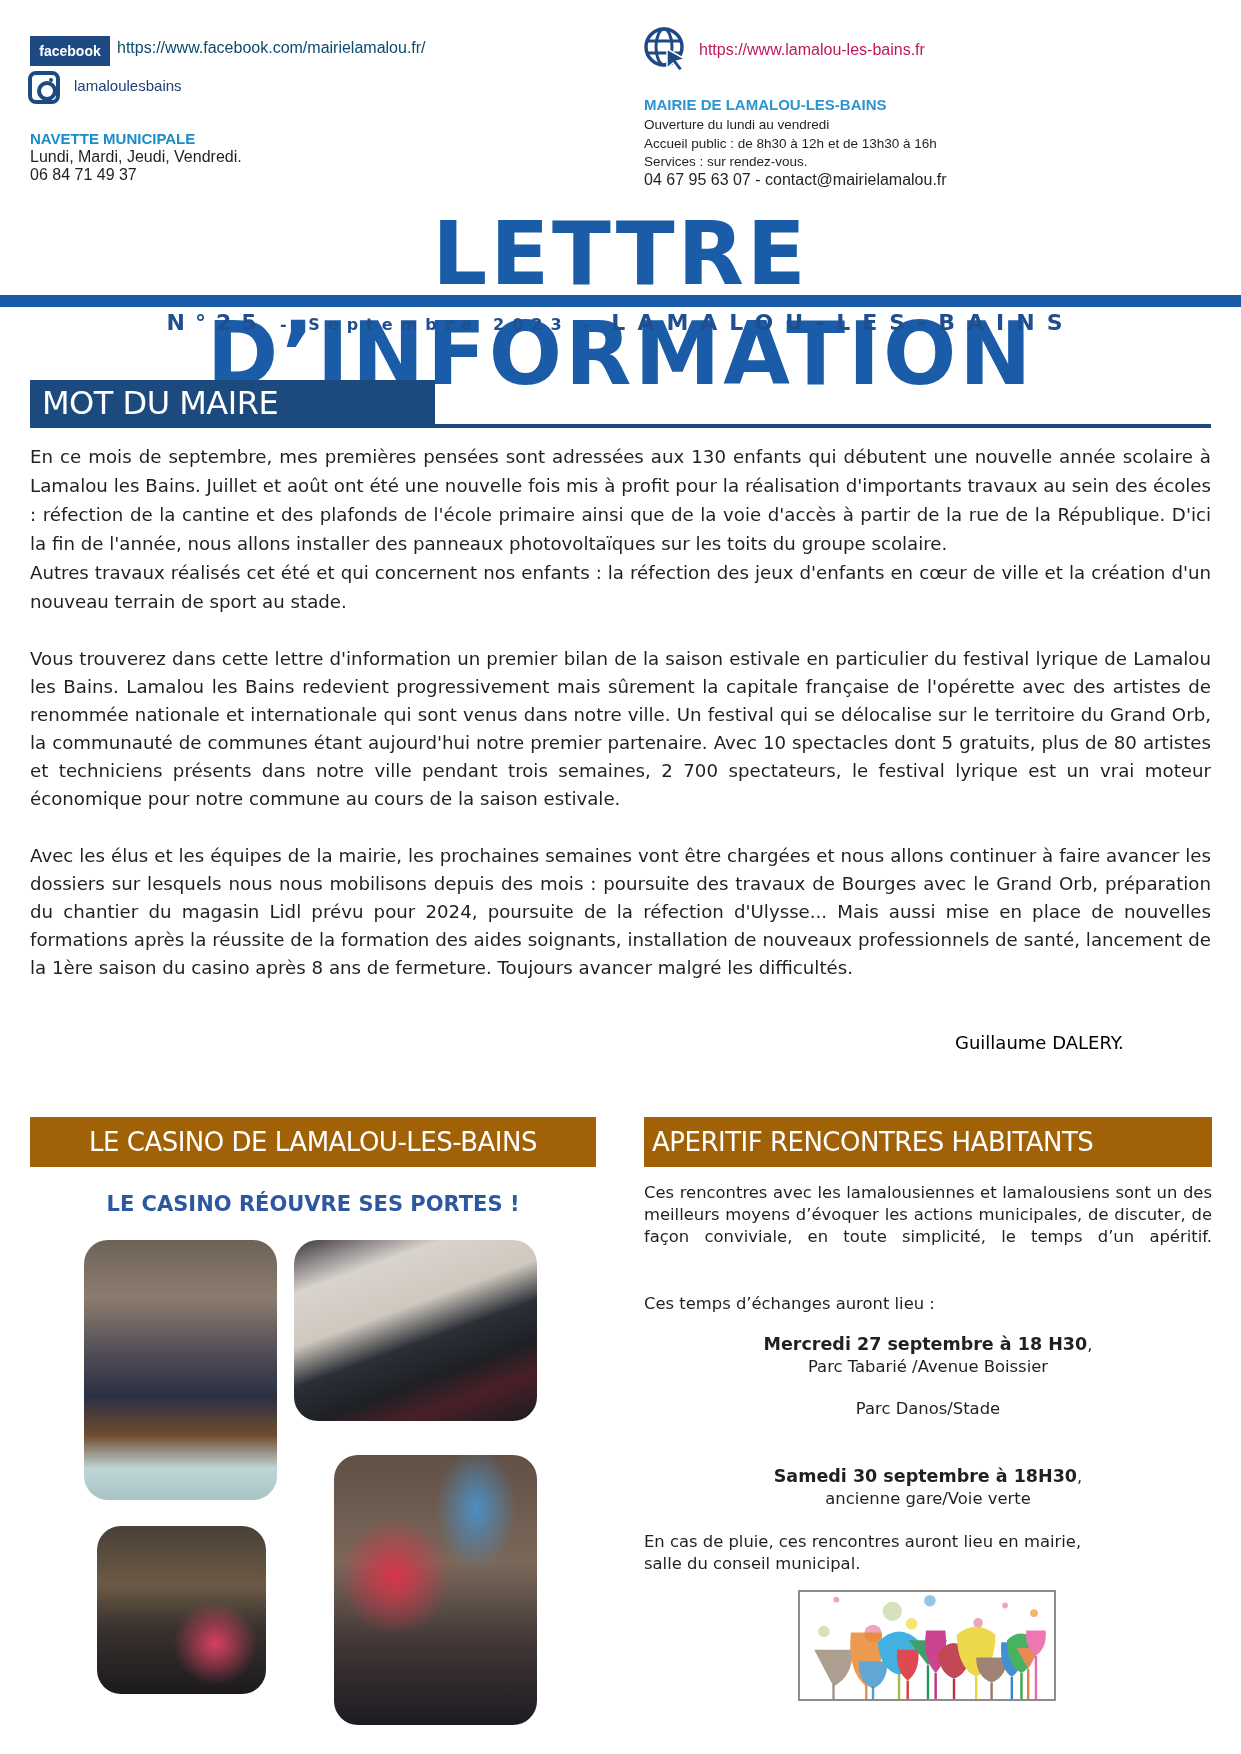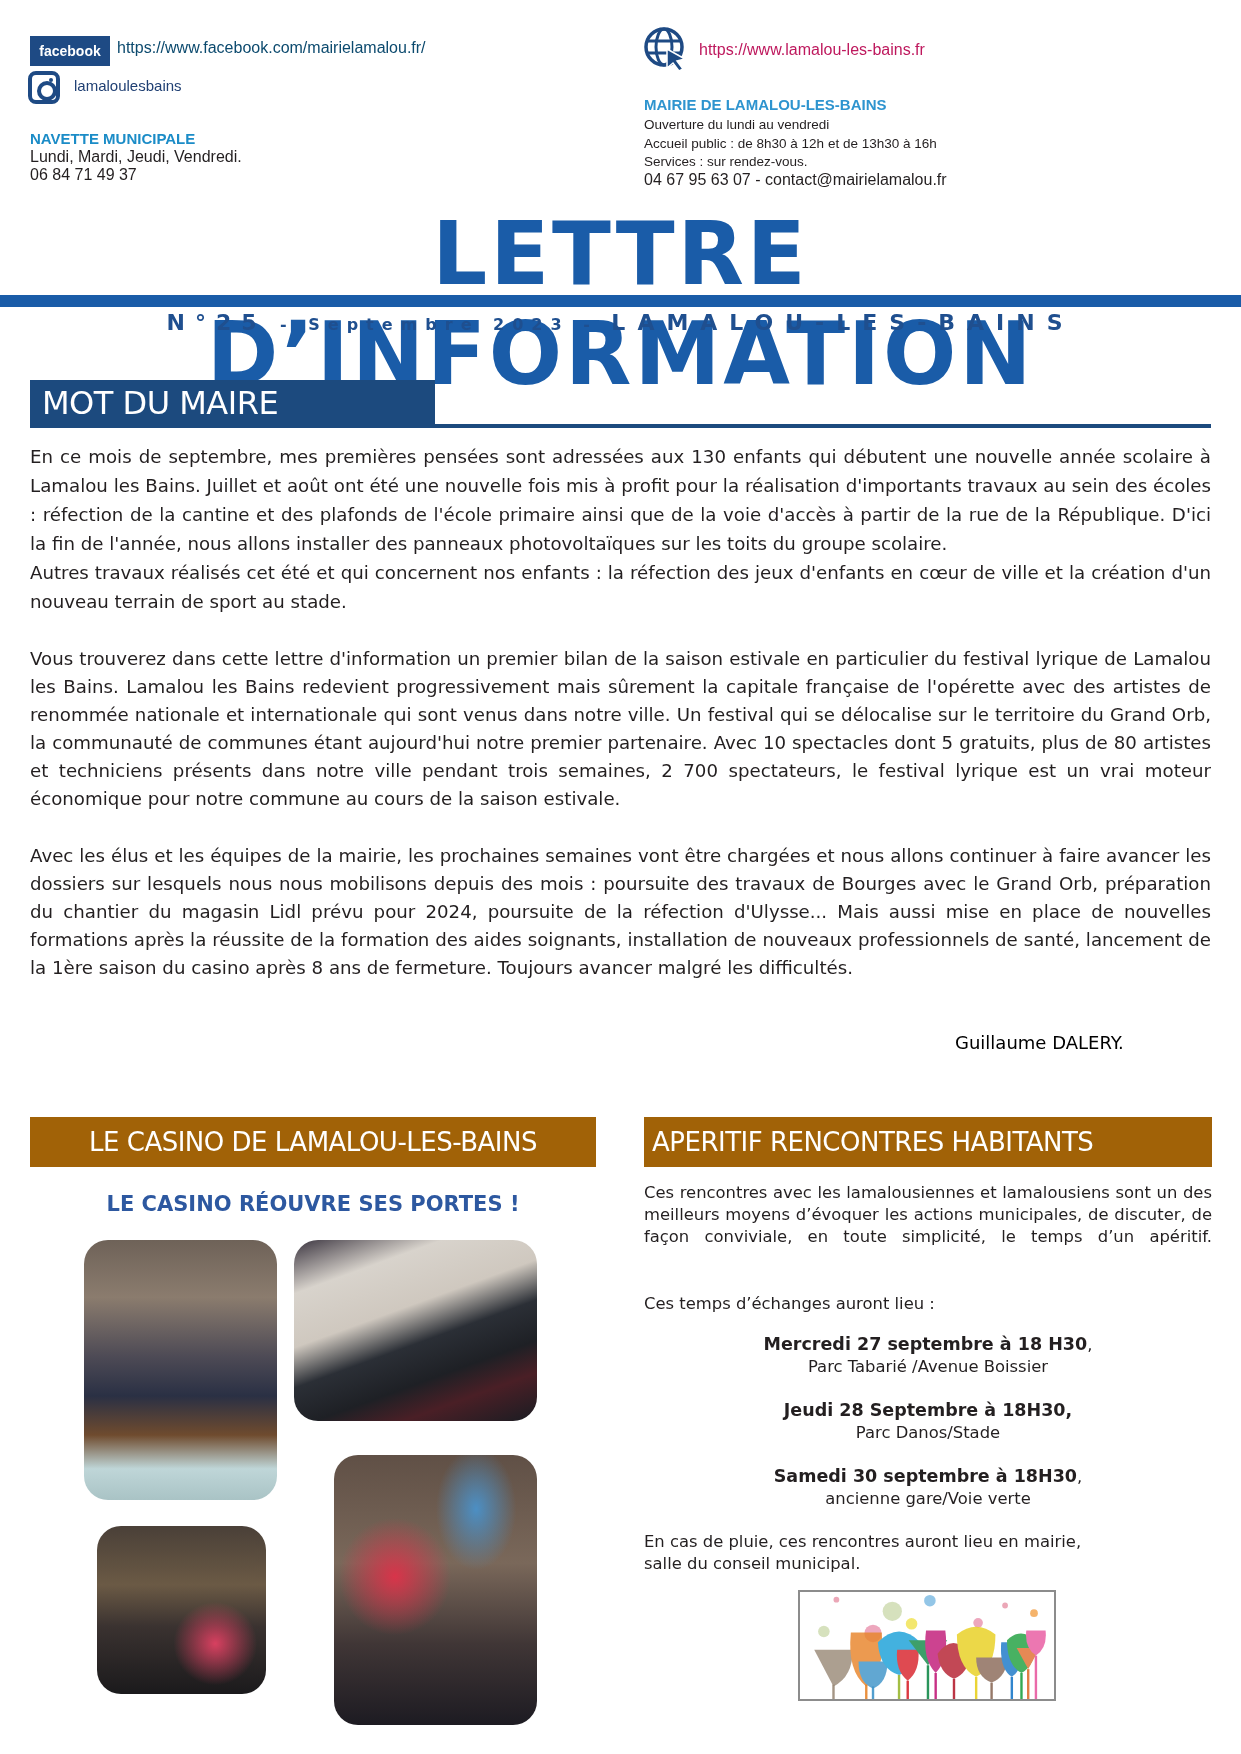--- a/index.html
+++ b/index.html
@@ -141,21 +141,20 @@
 
 <div class="abs heading-light apero-head">APERITIF RENCONTRES HABITANTS</div>
 <div class="abs apero-body apero-intro">Ces rencontres avec les lamalousiennes et lamalousiens sont un des meilleurs moyens d’évoquer les actions municipales, de discuter, de façon conviviale, en toute simplicité, le temps d’un apéritif.</div>
 <div class="abs apero-body apero-lead">Ces temps d’échanges auront lieu :</div>
 
 <div class="abs event" style="top:1332px">
   <div><span class="when">Mercredi 27  septembre à 18 H30</span><span class="where">,</span></div>
   <div class="where">Parc Tabarié /Avenue Boissier</div>
 </div>
 <div class="abs event" style="top:1398px">
-  <div><span class="when">Jeudi 28 Septembre à 18H30,</span><span class="where"></span></div>
   <div class="where">Parc Danos/Stade</div>
 </div>
 <div class="abs event" style="top:1464px">
   <div><span class="when">Samedi 30 septembre à 18H30</span><span class="where">,</span></div>
   <div class="where">ancienne gare/Voie verte</div>
 </div>
 
 <div class="abs apero-body" style="top:1531px">En cas de pluie, ces rencontres auront lieu en mairie,</div>
 <div class="abs apero-body" style="top:1553px">salle du conseil municipal.</div>
 

